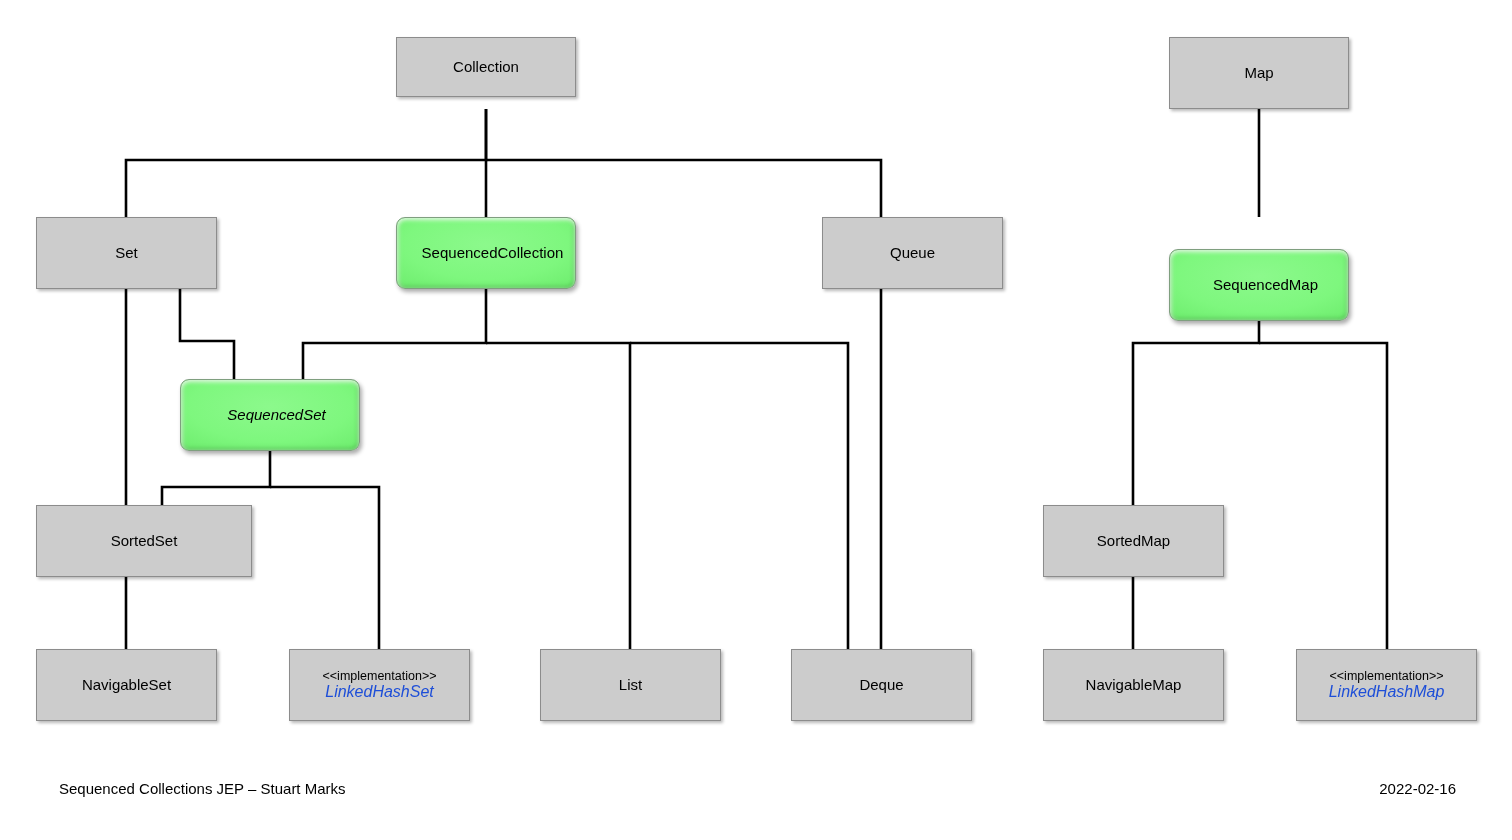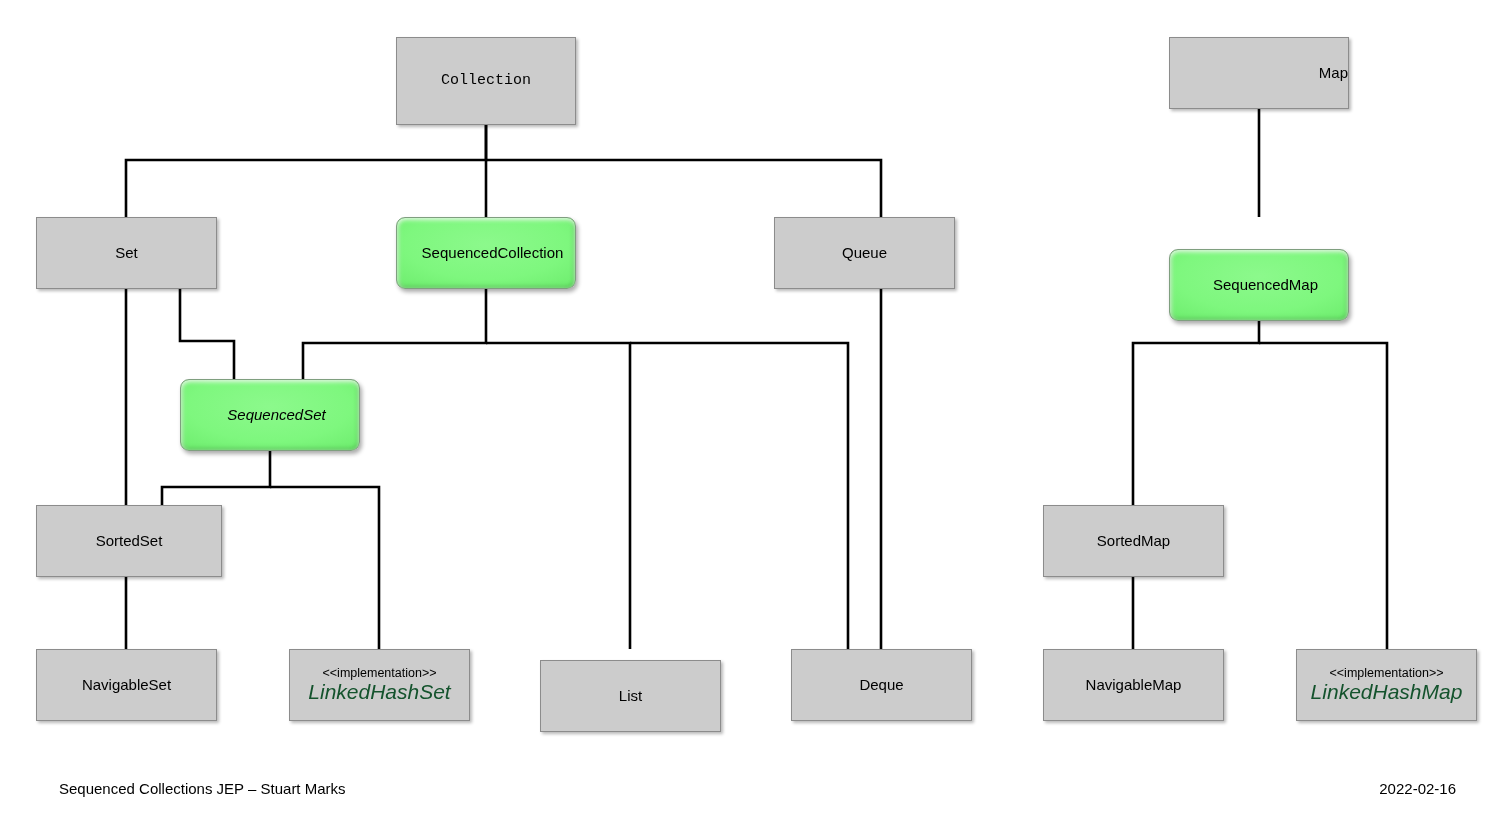--- a/index.html
+++ b/index.html
@@ -63,23 +63,23 @@
   }
   .node-title {
     font-size: 15px;
     color: #000000;
   }
   .node-stereo {
     font-size: 12.5px;
     color: #000000;
   }
   .node-impl {
-    font-size: 21px;
+    font-size: 16px;
     font-style: italic;
-    color: #14532d;
+    color: #1d4ed8;
   }
   .footer-text {
     position: absolute;
     font-size: 15px;
     color: #000000;
     white-space: nowrap;
     z-index: 6;
   }
   #footer-left  { left: 59px;  top: 780px; }
   #footer-right { right: 56px; top: 780px; }
@@ -102,55 +102,55 @@
       <polyline points="270,451 270,487 162,487 162,505" fill="none" stroke="#000000" stroke-width="2.6" stroke-linecap="butt" stroke-linejoin="miter"></polyline>
       <polyline points="270,487 379,487 379,649" fill="none" stroke="#000000" stroke-width="2.6" stroke-linecap="butt" stroke-linejoin="miter"></polyline>
       <polyline points="126,577 126,649" fill="none" stroke="#000000" stroke-width="2.6" stroke-linecap="butt" stroke-linejoin="miter"></polyline>
       <polyline points="1259,109 1259,217" fill="none" stroke="#000000" stroke-width="2.6" stroke-linecap="butt" stroke-linejoin="miter"></polyline>
       <polyline points="1259,289 1259,343 1133,343 1133,505" fill="none" stroke="#000000" stroke-width="2.6" stroke-linecap="butt" stroke-linejoin="miter"></polyline>
       <polyline points="1259,343 1387,343 1387,649" fill="none" stroke="#000000" stroke-width="2.6" stroke-linecap="butt" stroke-linejoin="miter"></polyline>
       <polyline points="1133,577 1133,649" fill="none" stroke="#000000" stroke-width="2.6" stroke-linecap="butt" stroke-linejoin="miter"></polyline>
     </svg>
 
   <div id="node-layer">
-      <div class="node plain" style="left: 396px; top: 37px; width: 180px; height: 88px; font-family: Liberation Mono, monospace;">
+      <div class="node plain" style="left: 396px; top: 37px; width: 180px; height: 60px;">
         <div class="node-title">Collection</div>
       </div>
-      <div class="node plain" style="left: 1169px; top: 37px; width: 180px; height: 72px; align-items: flex-end;">
+      <div class="node plain" style="left: 1169px; top: 37px; width: 180px; height: 72px;">
         <div class="node-title">Map</div>
       </div>
       <div class="node plain" style="left: 36px; top: 217px; width: 181px; height: 72px; align-items: center;">
         <div class="node-title">Set</div>
       </div>
       <div class="node highlight" style="left: 396px; top: 217px; width: 180px; height: 72px;">
         <div class="node-title">SequencedCollection</div>
       </div>
-      <div class="node plain" style="left: 774px; top: 217px; width: 181px; height: 72px;">
+      <div class="node plain" style="left: 822px; top: 217px; width: 181px; height: 72px;">
         <div class="node-title">Queue</div>
       </div>
       <div class="node highlight" style="left: 1169px; top: 217px; width: 180px; height: 72px; margin-top: 32px;">
         <div class="node-title">SequencedMap</div>
       </div>
       <div class="node highlight" style="left: 180px; top: 379px; width: 180px; height: 72px; font-style: italic;">
         <div class="node-title">SequencedSet</div>
       </div>
-      <div class="node plain" style="left: 36px; top: 505px; width: 186px; height: 72px;">
+      <div class="node plain" style="left: 36px; top: 505px; width: 216px; height: 72px;">
         <div class="node-title">SortedSet</div>
       </div>
       <div class="node plain" style="left: 1043px; top: 505px; width: 181px; height: 72px;">
         <div class="node-title">SortedMap</div>
       </div>
       <div class="node plain" style="left: 36px; top: 649px; width: 181px; height: 72px;">
         <div class="node-title">NavigableSet</div>
       </div>
       <div class="node plain" style="left: 289px; top: 649px; width: 181px; height: 72px;">
         <div class="node-stereo">&lt;&lt;implementation&gt;&gt;</div>
         <div class="node-impl">LinkedHashSet</div>
       </div>
-      <div class="node plain" style="left: 540px; top: 649px; width: 181px; height: 72px; margin-top: 11px;">
+      <div class="node plain" style="left: 540px; top: 649px; width: 181px; height: 72px;">
         <div class="node-title">List</div>
       </div>
       <div class="node plain" style="left: 791px; top: 649px; width: 181px; height: 72px; align-items: center;">
         <div class="node-title">Deque</div>
       </div>
       <div class="node plain" style="left: 1043px; top: 649px; width: 181px; height: 72px;">
         <div class="node-title">NavigableMap</div>
       </div>
       <div class="node plain" style="left: 1296px; top: 649px; width: 181px; height: 72px;">
         <div class="node-stereo">&lt;&lt;implementation&gt;&gt;</div>

